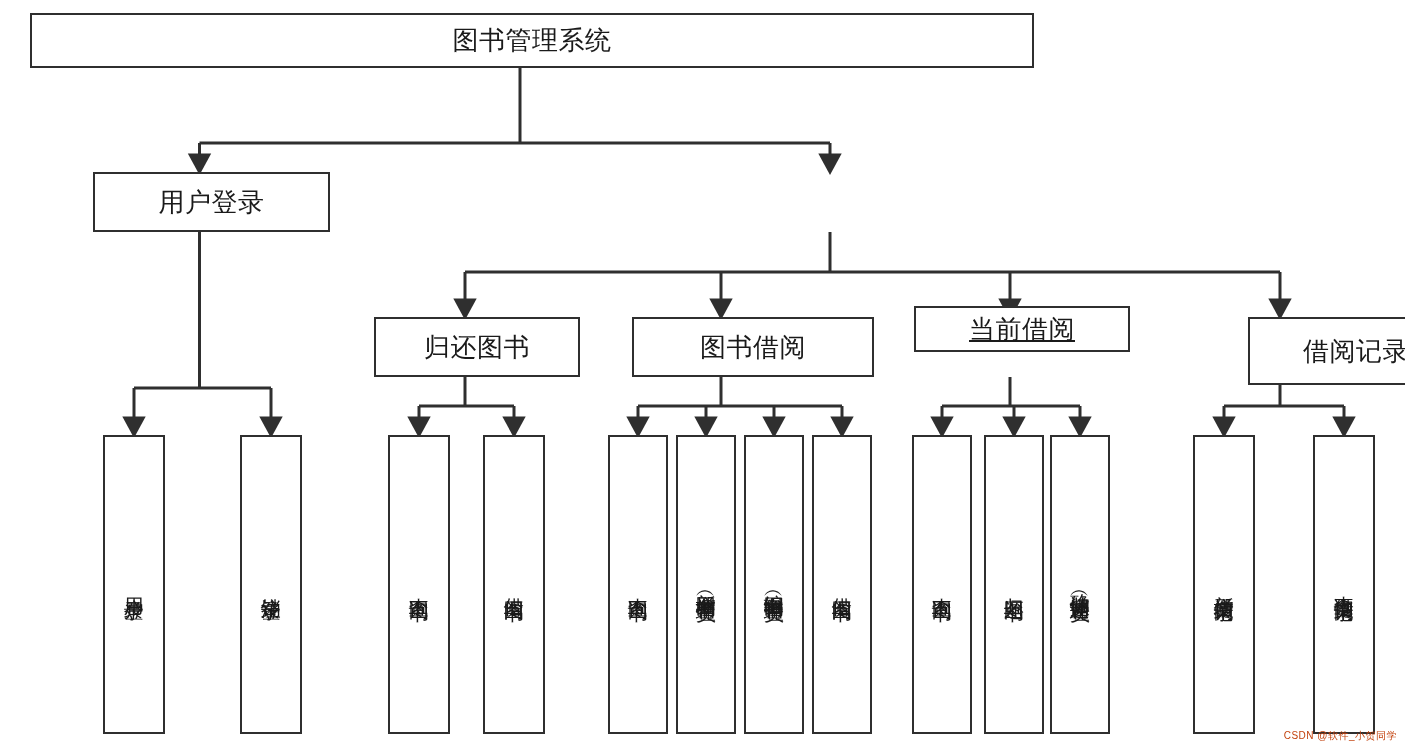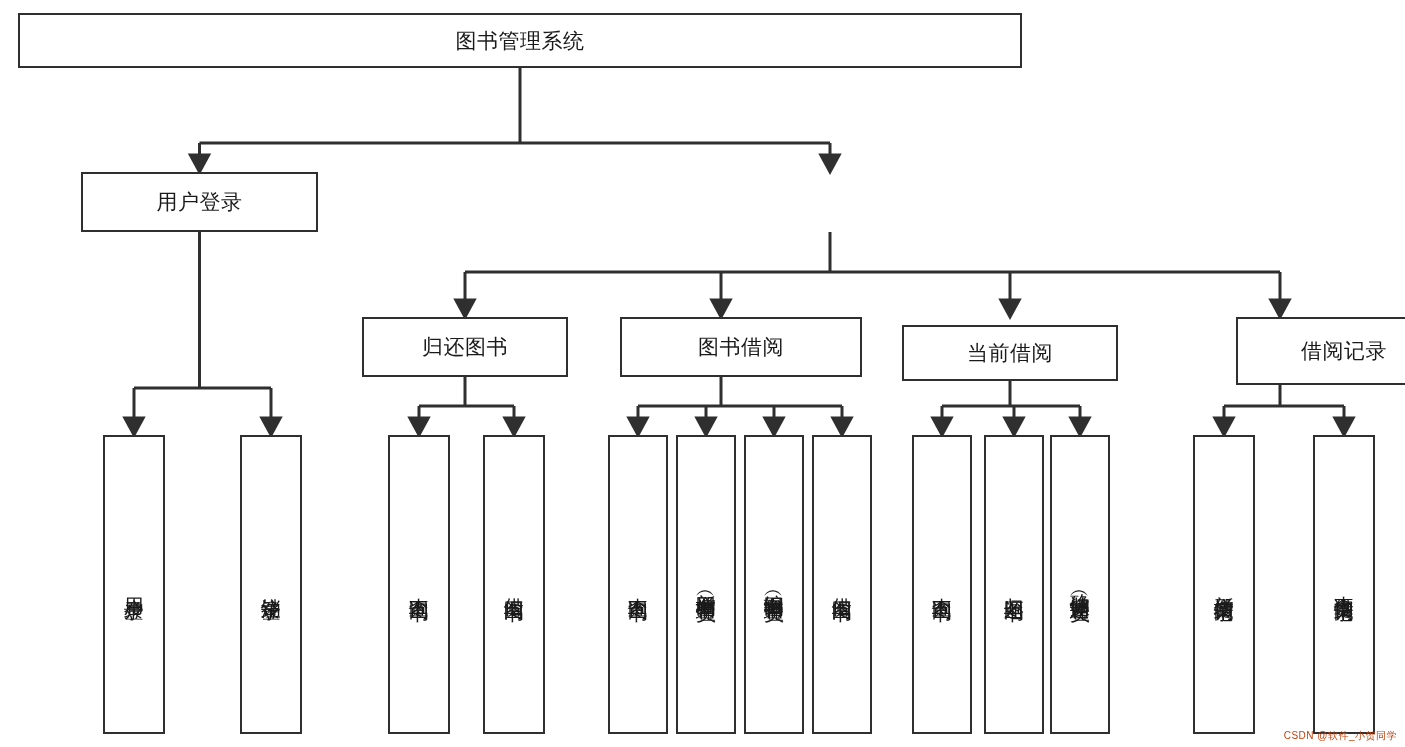--- a/index.html
+++ b/index.html
@@ -30,22 +30,23 @@
     position: absolute;
     box-sizing: border-box;
     border: 2.5px solid #2f2f2f;
     background: #ffffff;
     display: flex;
     align-items: center;
     justify-content: center;
     color: #1a1a1a;
   }
   .node-box.horizontal {
-    font-size: 21px;
+    font-size: 26px;
     letter-spacing: 0.5px;
+    margin-left: 12px;
   }
   .node-box.vertical {
     writing-mode: vertical-rl;
     text-orientation: upright;
     font-size: 20px;
     line-height: 1.32;
     letter-spacing: 1.5px;
     padding: 4px 0;
     text-align: center;
   }
@@ -142,21 +143,21 @@
   <div class="node-box horizontal" style="left:81px; top:172px; width:237px; height:60px;">
     <span class="node-label">用户登录</span>
   </div>
 
   <div class="node-box horizontal" style="left:362px; top:317px; width:206px; height:60px;">
     <span class="node-label">归还图书</span>
   </div>
   <div class="node-box horizontal" style="left:620px; top:317px; width:242px; height:60px;">
     <span class="node-label">图书借阅</span>
   </div>
-  <div class="node-box horizontal" style="left:902px; top:325px; width:216px; height:56px;">
+  <div class="node-box horizontal" style="left:902px; top:306px; width:216px; height:46px;text-decoration:underline;">
     <span class="node-label">当前借阅</span>
   </div>
   <div class="node-box horizontal" style="left:1236px; top:317px; width:216px; height:68px;justify-content:center;">
     <span class="node-label">借阅记录</span>
   </div>
 
   <div class="node-box vertical" style="left:103px; top:435px; width:62px; height:299px;">
     <span class="node-label">用户登录</span>
   </div>
   <div class="node-box vertical" style="left:240px; top:435px; width:62px; height:299px;">

